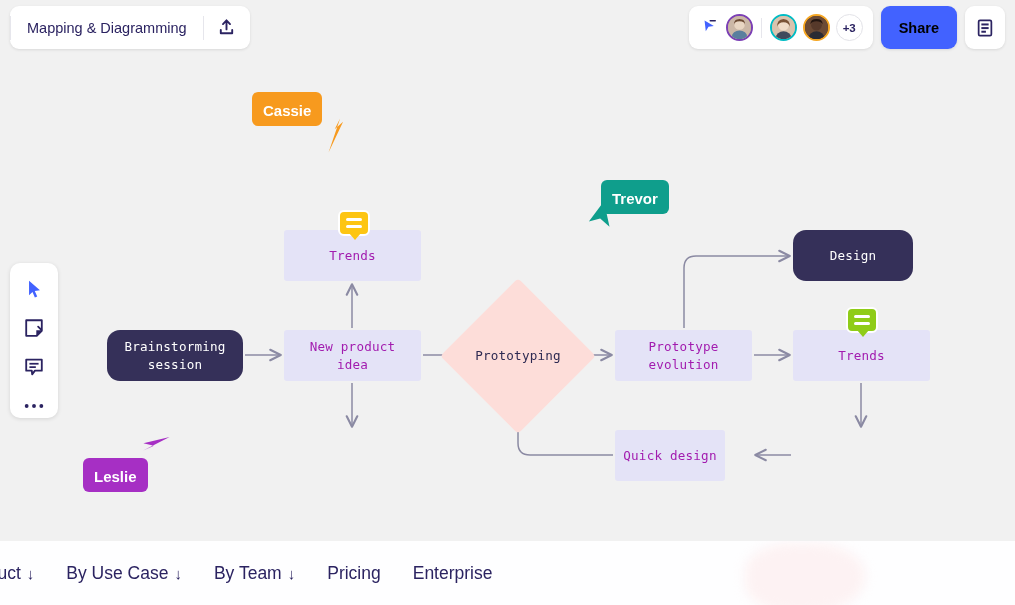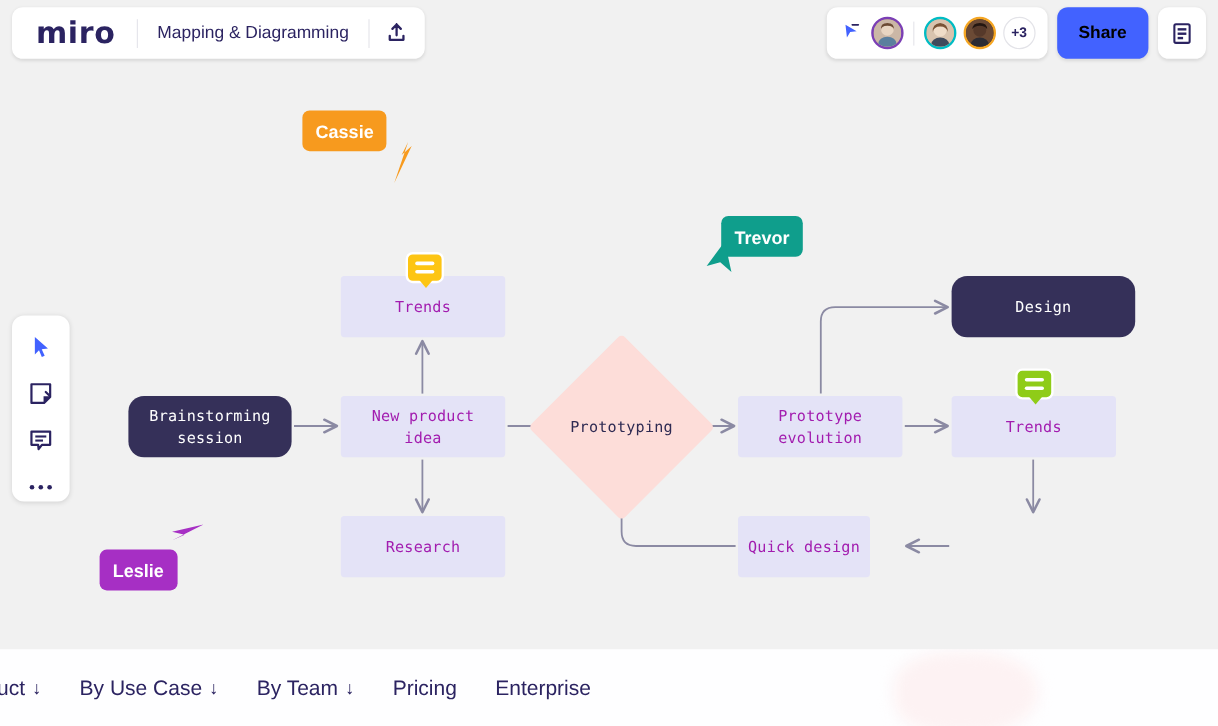--- a/index.html
+++ b/index.html
@@ -222,34 +222,31 @@
     </div>
 
     <div class="node light" style="left:284px;top:230px;width:137px;height:51px;">
       <span>Trends</span>
     </div>
 
     <div class="node light" style="left:284px;top:330px;width:137px;height:51px;">
       <span>New product<br>idea</span>
     </div>
 
-    <div class="node light" style="left:284px;top:430px;width:137px;height:51px;">
-      <span>Research</span>
-    </div>
 
     <div class="node diamond" style="left:463px;top:301px;width:110px;height:110px;">
       <div class="diamond-shape"></div>
       <span>Prototyping</span>
     </div>
 
     <div class="node light" style="left:615px;top:330px;width:137px;height:51px;">
       <span>Prototype<br>evolution</span>
     </div>
 
-    <div class="node dark" style="left:793px;top:230px;width:153px;height:51px;">
+    <div class="node dark" style="left:793px;top:230px;width:120px;height:51px;">
       <span>Design</span>
     </div>
 
     <div class="node light" style="left:793px;top:330px;width:137px;height:51px;">
       <span>Trends</span>
     </div>
 
 
     <div class="node light" style="left:615px;top:430px;width:110px;height:51px;">
       <span>Quick design</span>
@@ -280,21 +277,20 @@
 
     <div class="collab" style="left:83px;top:458px;">
       <div class="collab-label" style="background:#a62fc4;">Leslie</div>
       <svg class="collab-arrow" width="40" height="40" style="left:58px;top:-32px;">
         <path d="M22,4 L8,30 L14,20 L4,24 Z" fill="#a62fc4" transform="rotate(35 14 18)"></path>
       </svg>
     </div>
   </div>
 
   <div class="topbar-left">
-    <div class="logo">miro</div>
     <div class="vdiv"></div>
     <div class="board-name">Mapping &amp; Diagramming</div>
     <div class="vdiv"></div>
     <div class="icon-btn">
       <svg width="19" height="19" viewBox="0 0 20 20">
         <path d="M10 2.5 L10 12 M10 2.5 L6.3 6.4 M10 2.5 L13.7 6.4" stroke="#2b2361" stroke-width="2" fill="none" stroke-linecap="round" stroke-linejoin="round"></path>
         <path d="M4 12.5 L4 16 L16 16 L16 12.5" stroke="#2b2361" stroke-width="2" fill="none" stroke-linecap="round" stroke-linejoin="round"></path>
       </svg>
     </div>
   </div>

